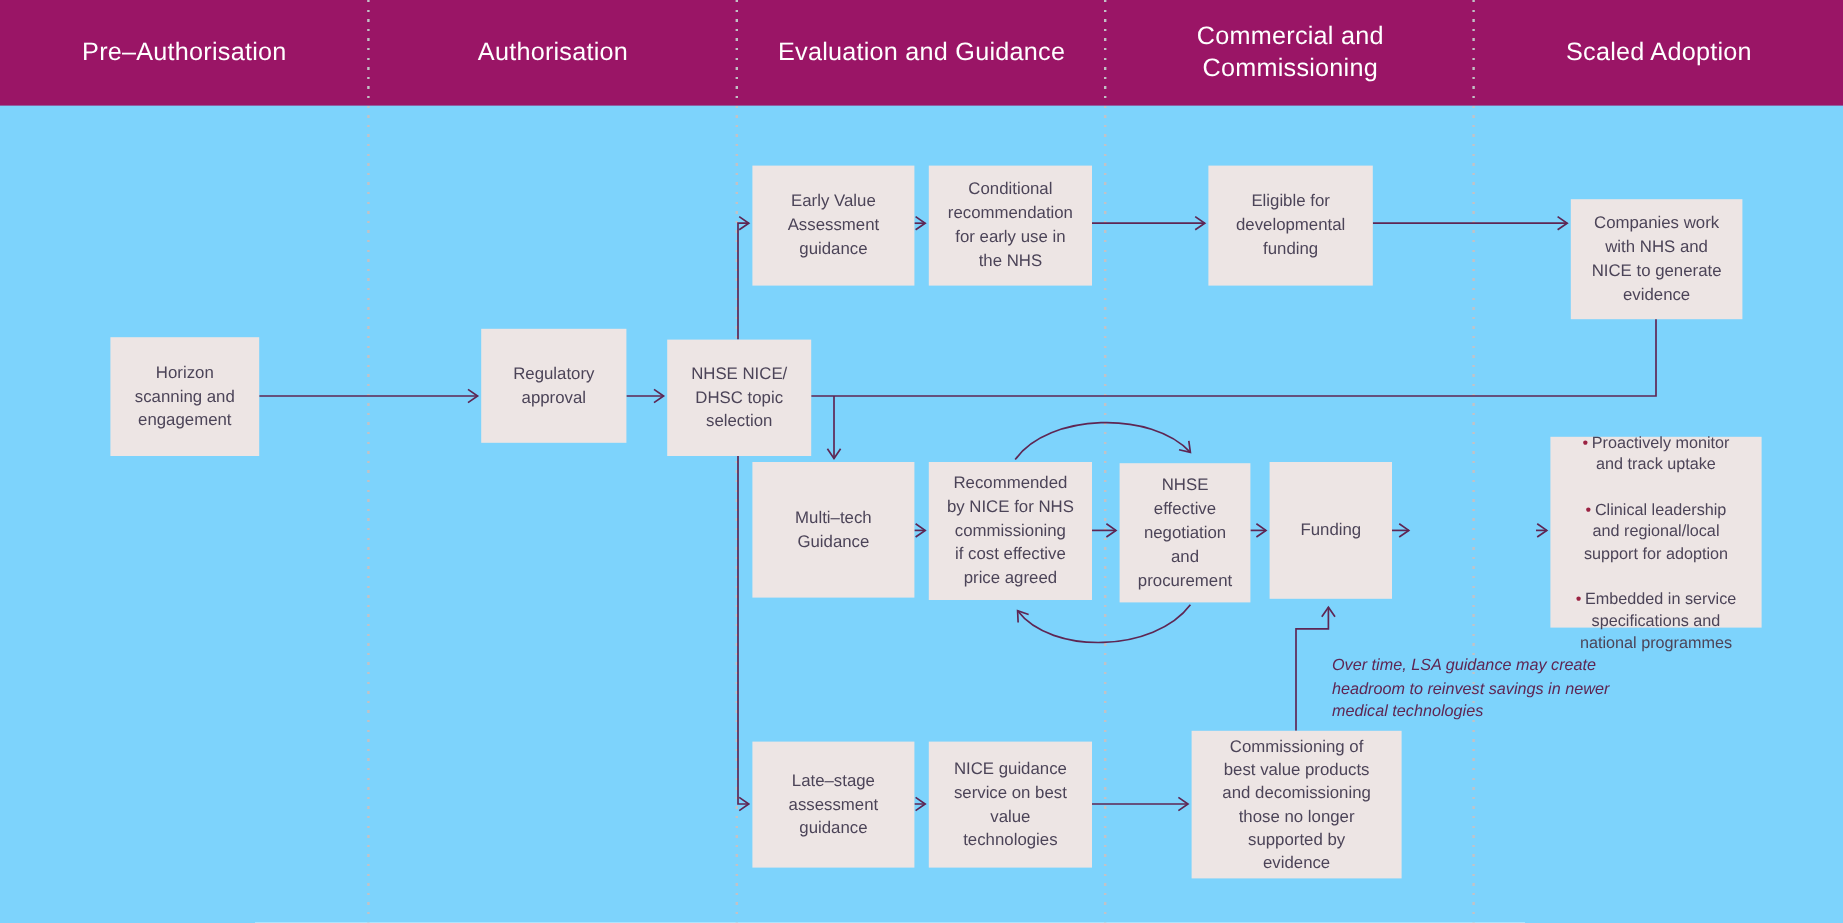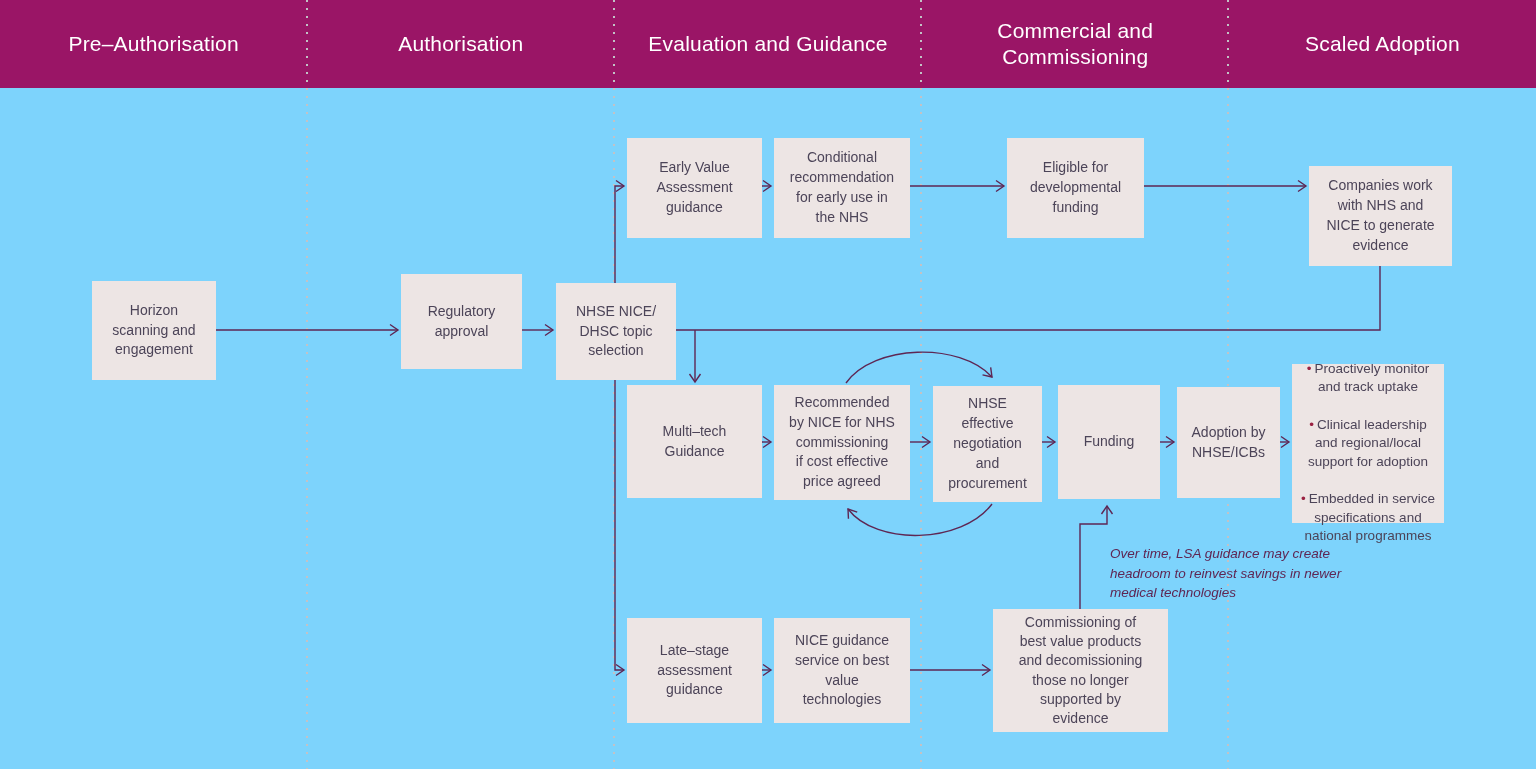--- a/index.html
+++ b/index.html
@@ -30,21 +30,21 @@
   .b-companies{left:1309px;top:138px;width:143px;height:100px;margin-top:28px;}
   .b-multitech{left:627px;top:385px;width:135px;height:113px;}
   .b-recommended{left:774px;top:385px;width:136px;height:115px;}
   .b-commercial{left:933px;top:386px;width:109px;height:116px;}
   .b-funding{left:1058px;top:385px;width:102px;height:114px;}
   .b-adoption{left:1177px;top:387px;width:103px;height:111px;}
   .b-latestage{left:627px;top:618px;width:135px;height:105px;}
   .b-niceguidance{left:774px;top:618px;width:136px;height:105px;}
   .b-commissioning{left:993px;top:609px;width:175px;height:123px;line-height:1.36;}
   
-  .b-outcomes{left:1292px;top:364px;width:152px;height:159px;flex-direction:column;
+  .b-outcomes{left:1292px;top:364px;width:176px;height:159px;flex-direction:column;
               font-size:13.5px;line-height:1.38;padding:18px 4px;box-sizing:border-box;}
   .bullet-item{text-align:center;}
   .bullet-dot{color:#9B2242;margin-right:3px;}
   
   .note{position:absolute;font-size:13.5px;font-style:italic;color:#5E2653;line-height:1.45;
         white-space:pre-line;z-index:4;}
   .n-eva{left:1076px;top:249px;width:296px;text-align:right;}
   .n-lsa{left:1110px;top:544px;width:260px;text-align:left;}
 </style>
 </head>
@@ -121,22 +121,20 @@
 by NICE for NHS
 commissioning
 if cost effective
 price agreed</div>
   <div class="box b-commercial">NHSE
 effective
 negotiation
 and
 procurement</div>
   <div class="box b-funding">Funding</div>
-  <div class="box b-adoption">Adoption by
-NHSE/ICBs</div>
   <div class="box b-latestage">Late–stage
 assessment
 guidance</div>
   <div class="box b-niceguidance">NICE guidance
 service on best
 value
 technologies</div>
   <div class="box b-commissioning">Commissioning of
 best value products
 and decomissioning

